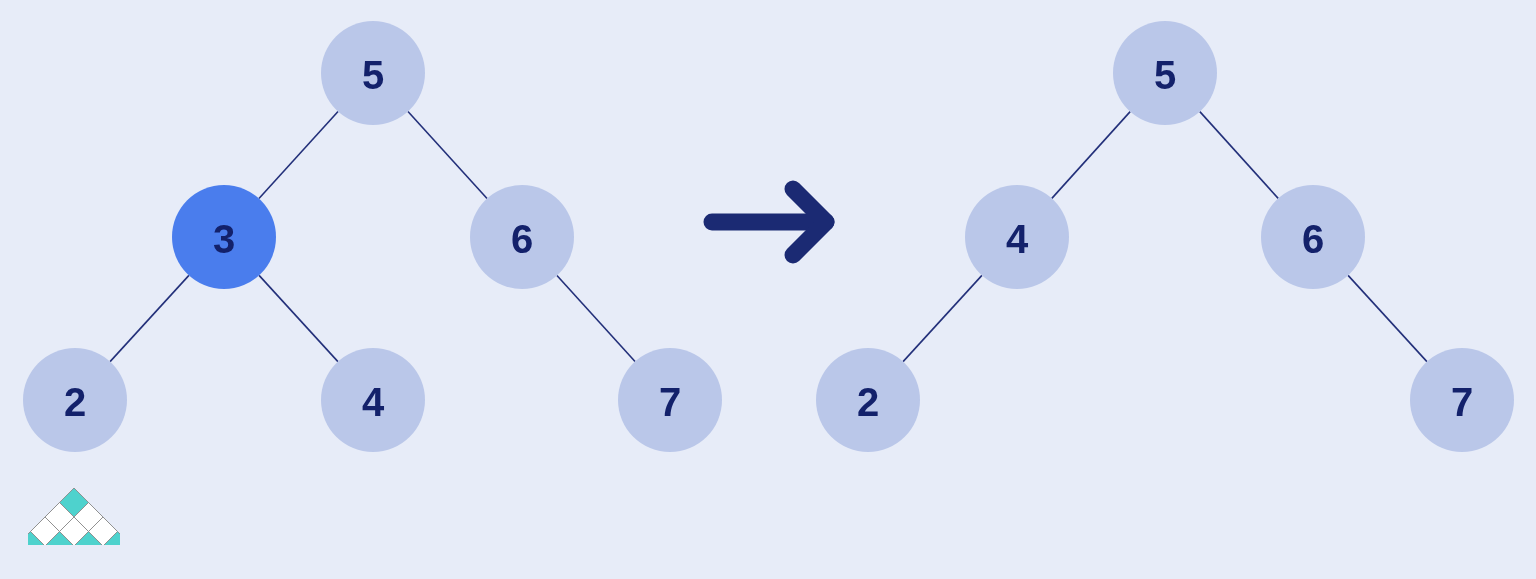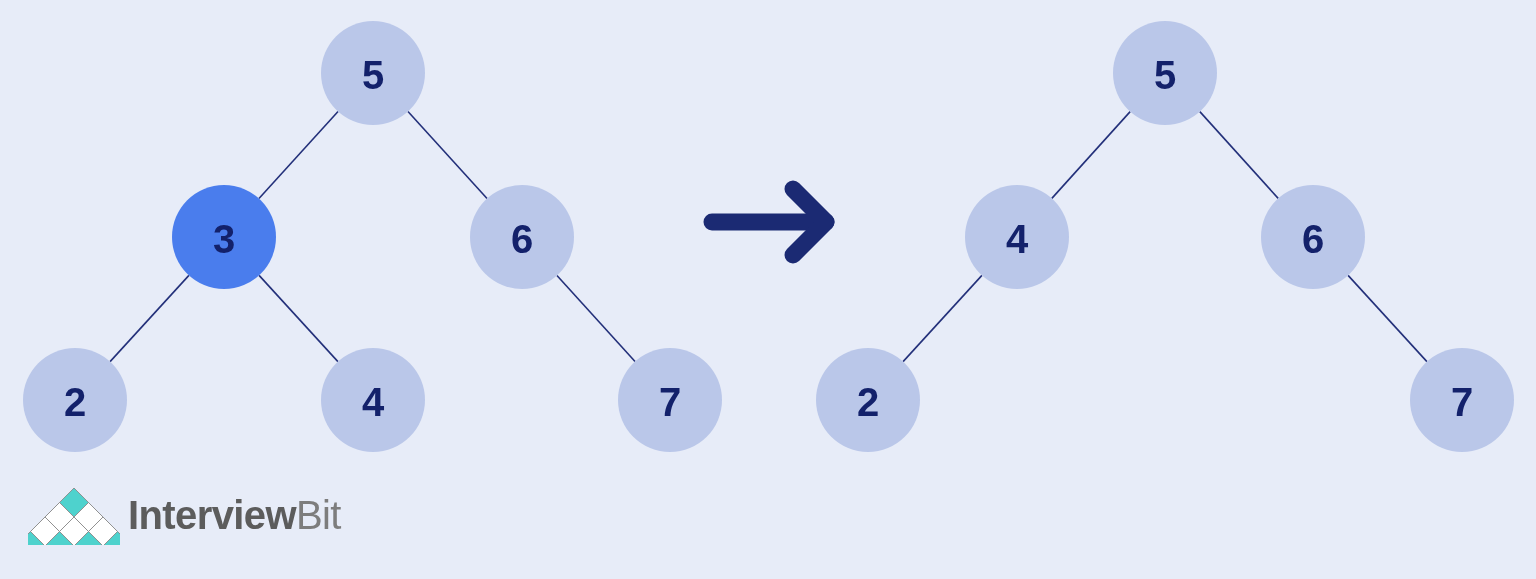--- a/index.html
+++ b/index.html
@@ -165,18 +165,15 @@
         <polygon points="2.5,46.5 17,61 2.5,75.5 -12,61" fill="#4ed2cd" stroke="#8a8a8a" stroke-width="0.9"></polygon>
         <polygon points="31.5,46.5 46,61 31.5,75.5 17,61" fill="#4ed2cd" stroke="#8a8a8a" stroke-width="0.9"></polygon>
         <polygon points="60.5,46.5 75,61 60.5,75.5 46,61" fill="#4ed2cd" stroke="#8a8a8a" stroke-width="0.9"></polygon>
         <polygon points="89.5,46.5 104,61 89.5,75.5 75,61" fill="#4ed2cd" stroke="#8a8a8a" stroke-width="0.9"></polygon>
         <polygon points="31.5,17.5 46,32 31.5,46.5 17,32" fill="#ffffff" stroke="#8a8a8a" stroke-width="0.9"></polygon>
         <polygon points="60.5,17.5 75,32 60.5,46.5 46,32" fill="#ffffff" stroke="#8a8a8a" stroke-width="0.9"></polygon>
         <polygon points="17,32 31.5,46.5 17,61 2.5,46.5" fill="#ffffff" stroke="#8a8a8a" stroke-width="0.9"></polygon>
         <polygon points="46,32 60.5,46.5 46,61 31.5,46.5" fill="#ffffff" stroke="#8a8a8a" stroke-width="0.9"></polygon>
         <polygon points="75,32 89.5,46.5 75,61 60.5,46.5" fill="#ffffff" stroke="#8a8a8a" stroke-width="0.9"></polygon>
       </svg>
-    <div id="logo-word">
-      <span class="w-bold">Interview</span><span class="w-light">Bit</span>
-    </div>
   </div>
 
 </div>
 
 </body></html>

